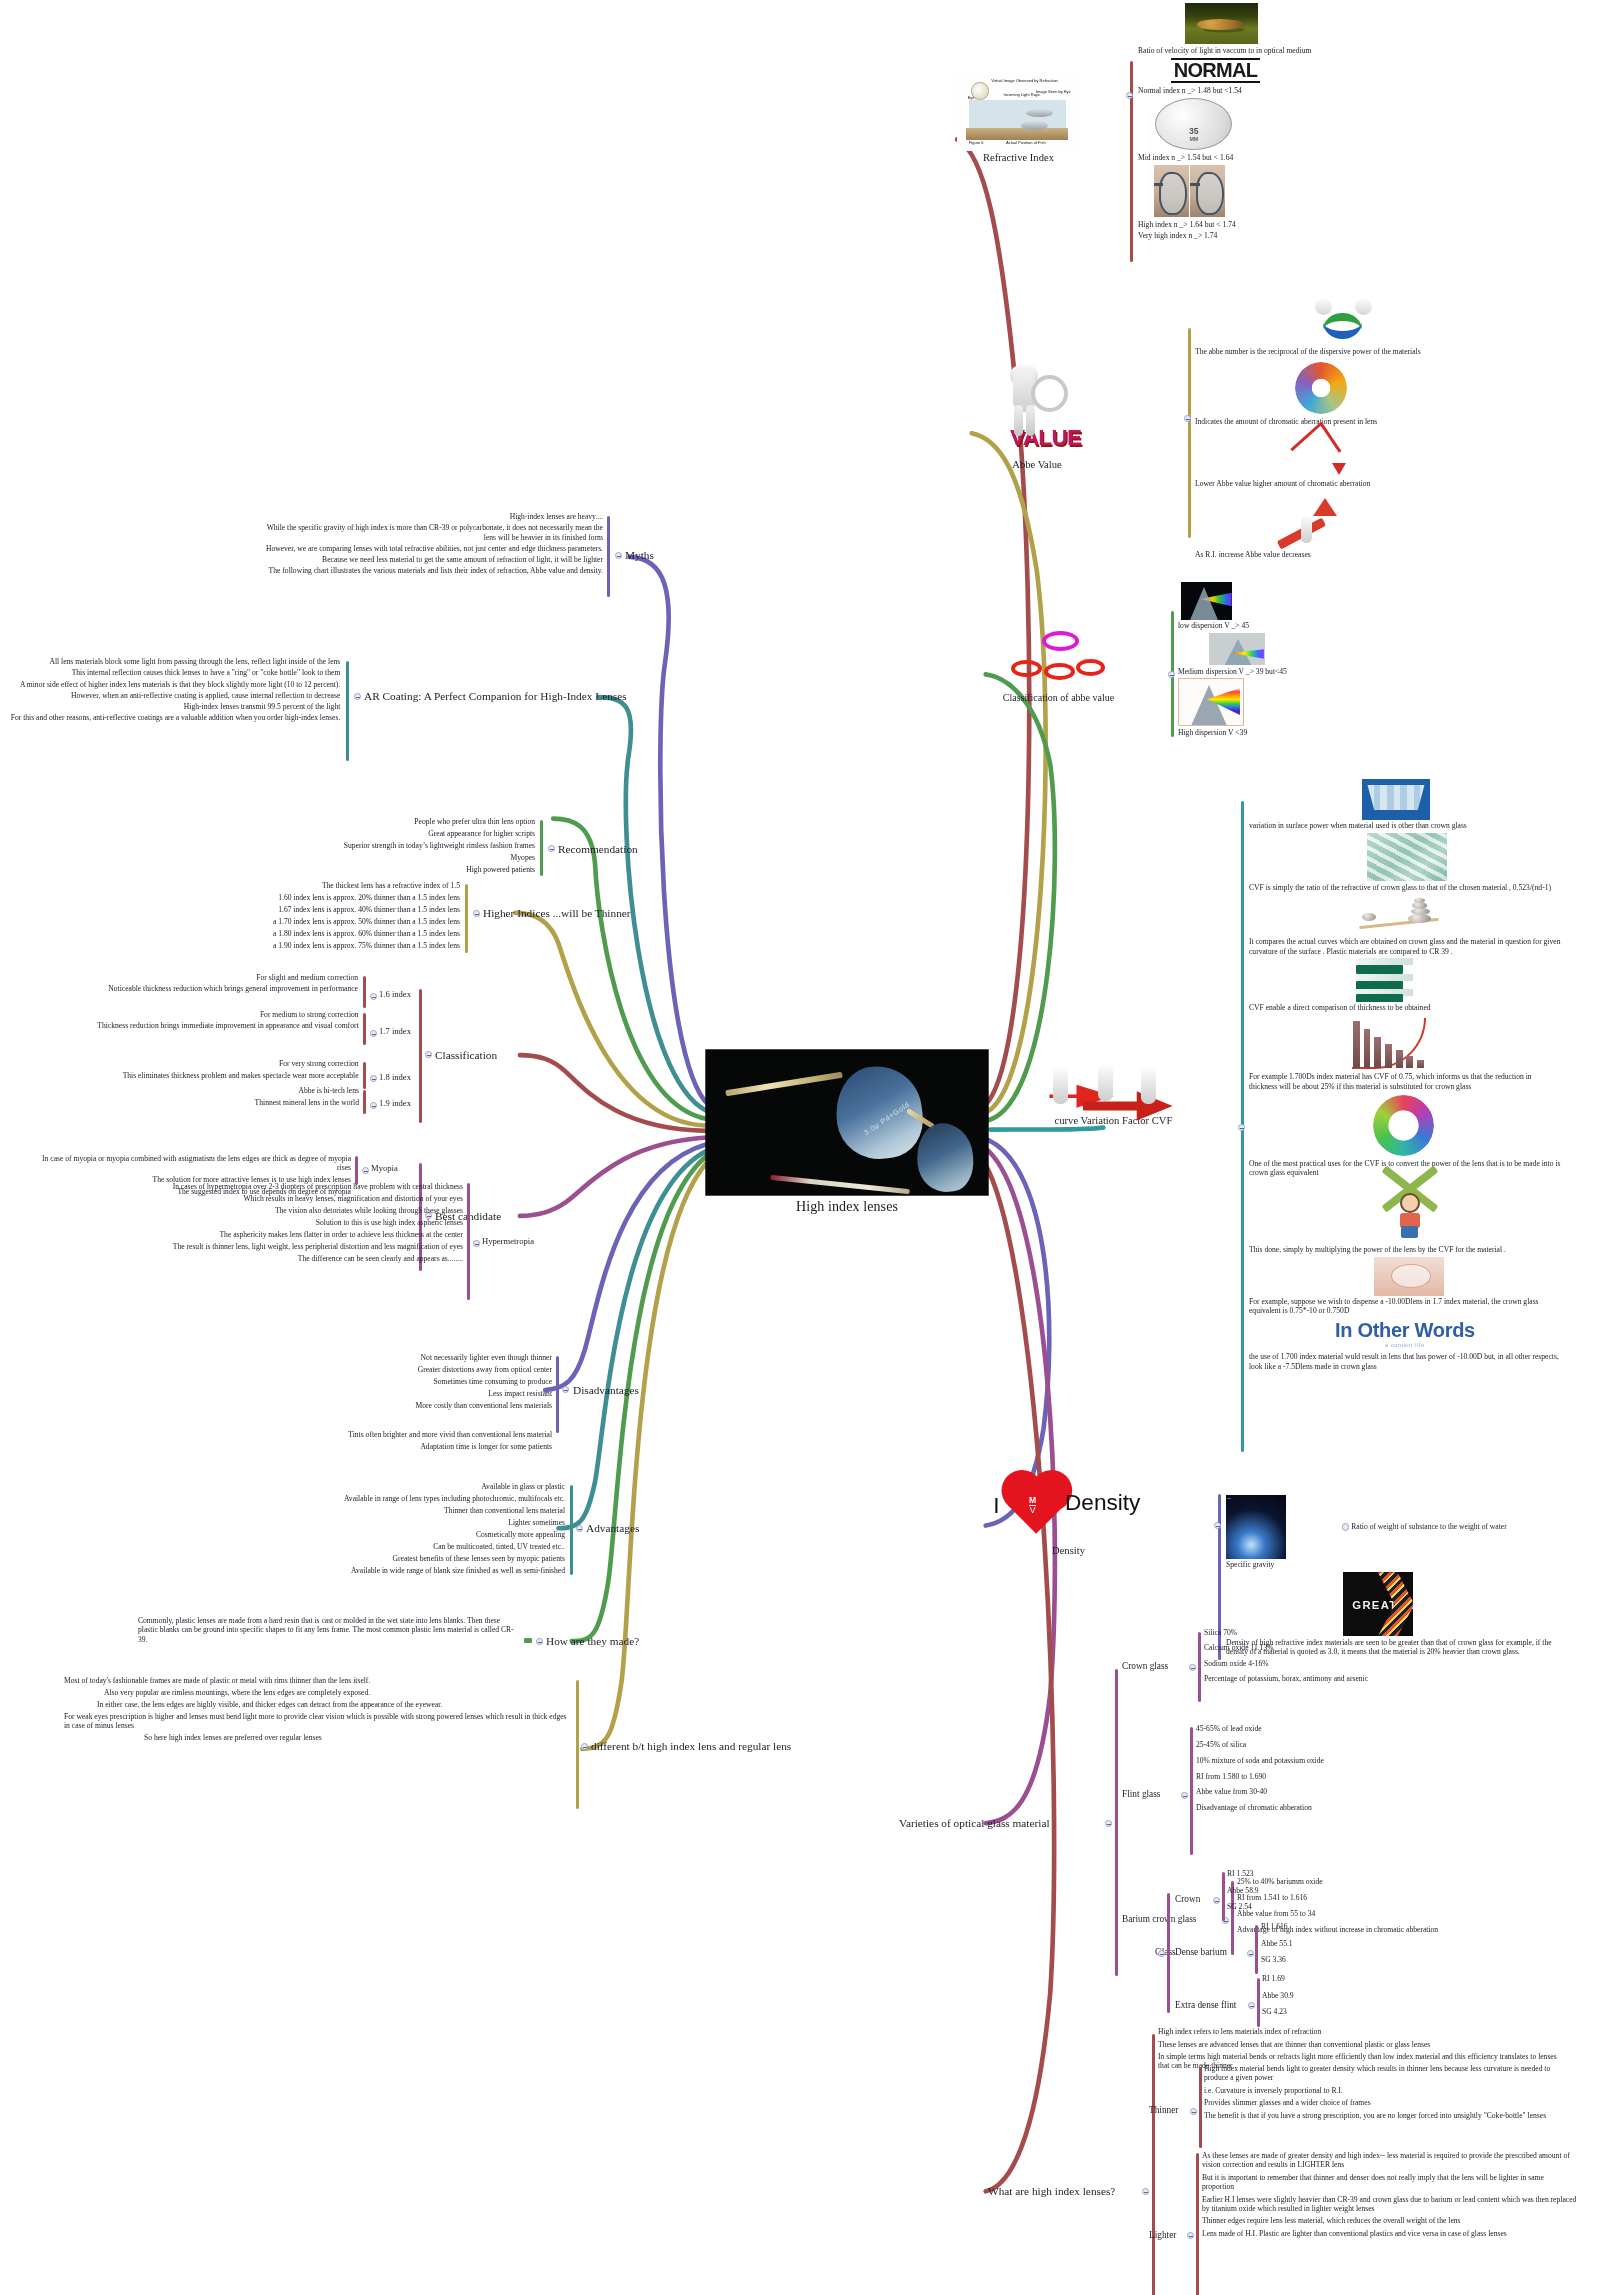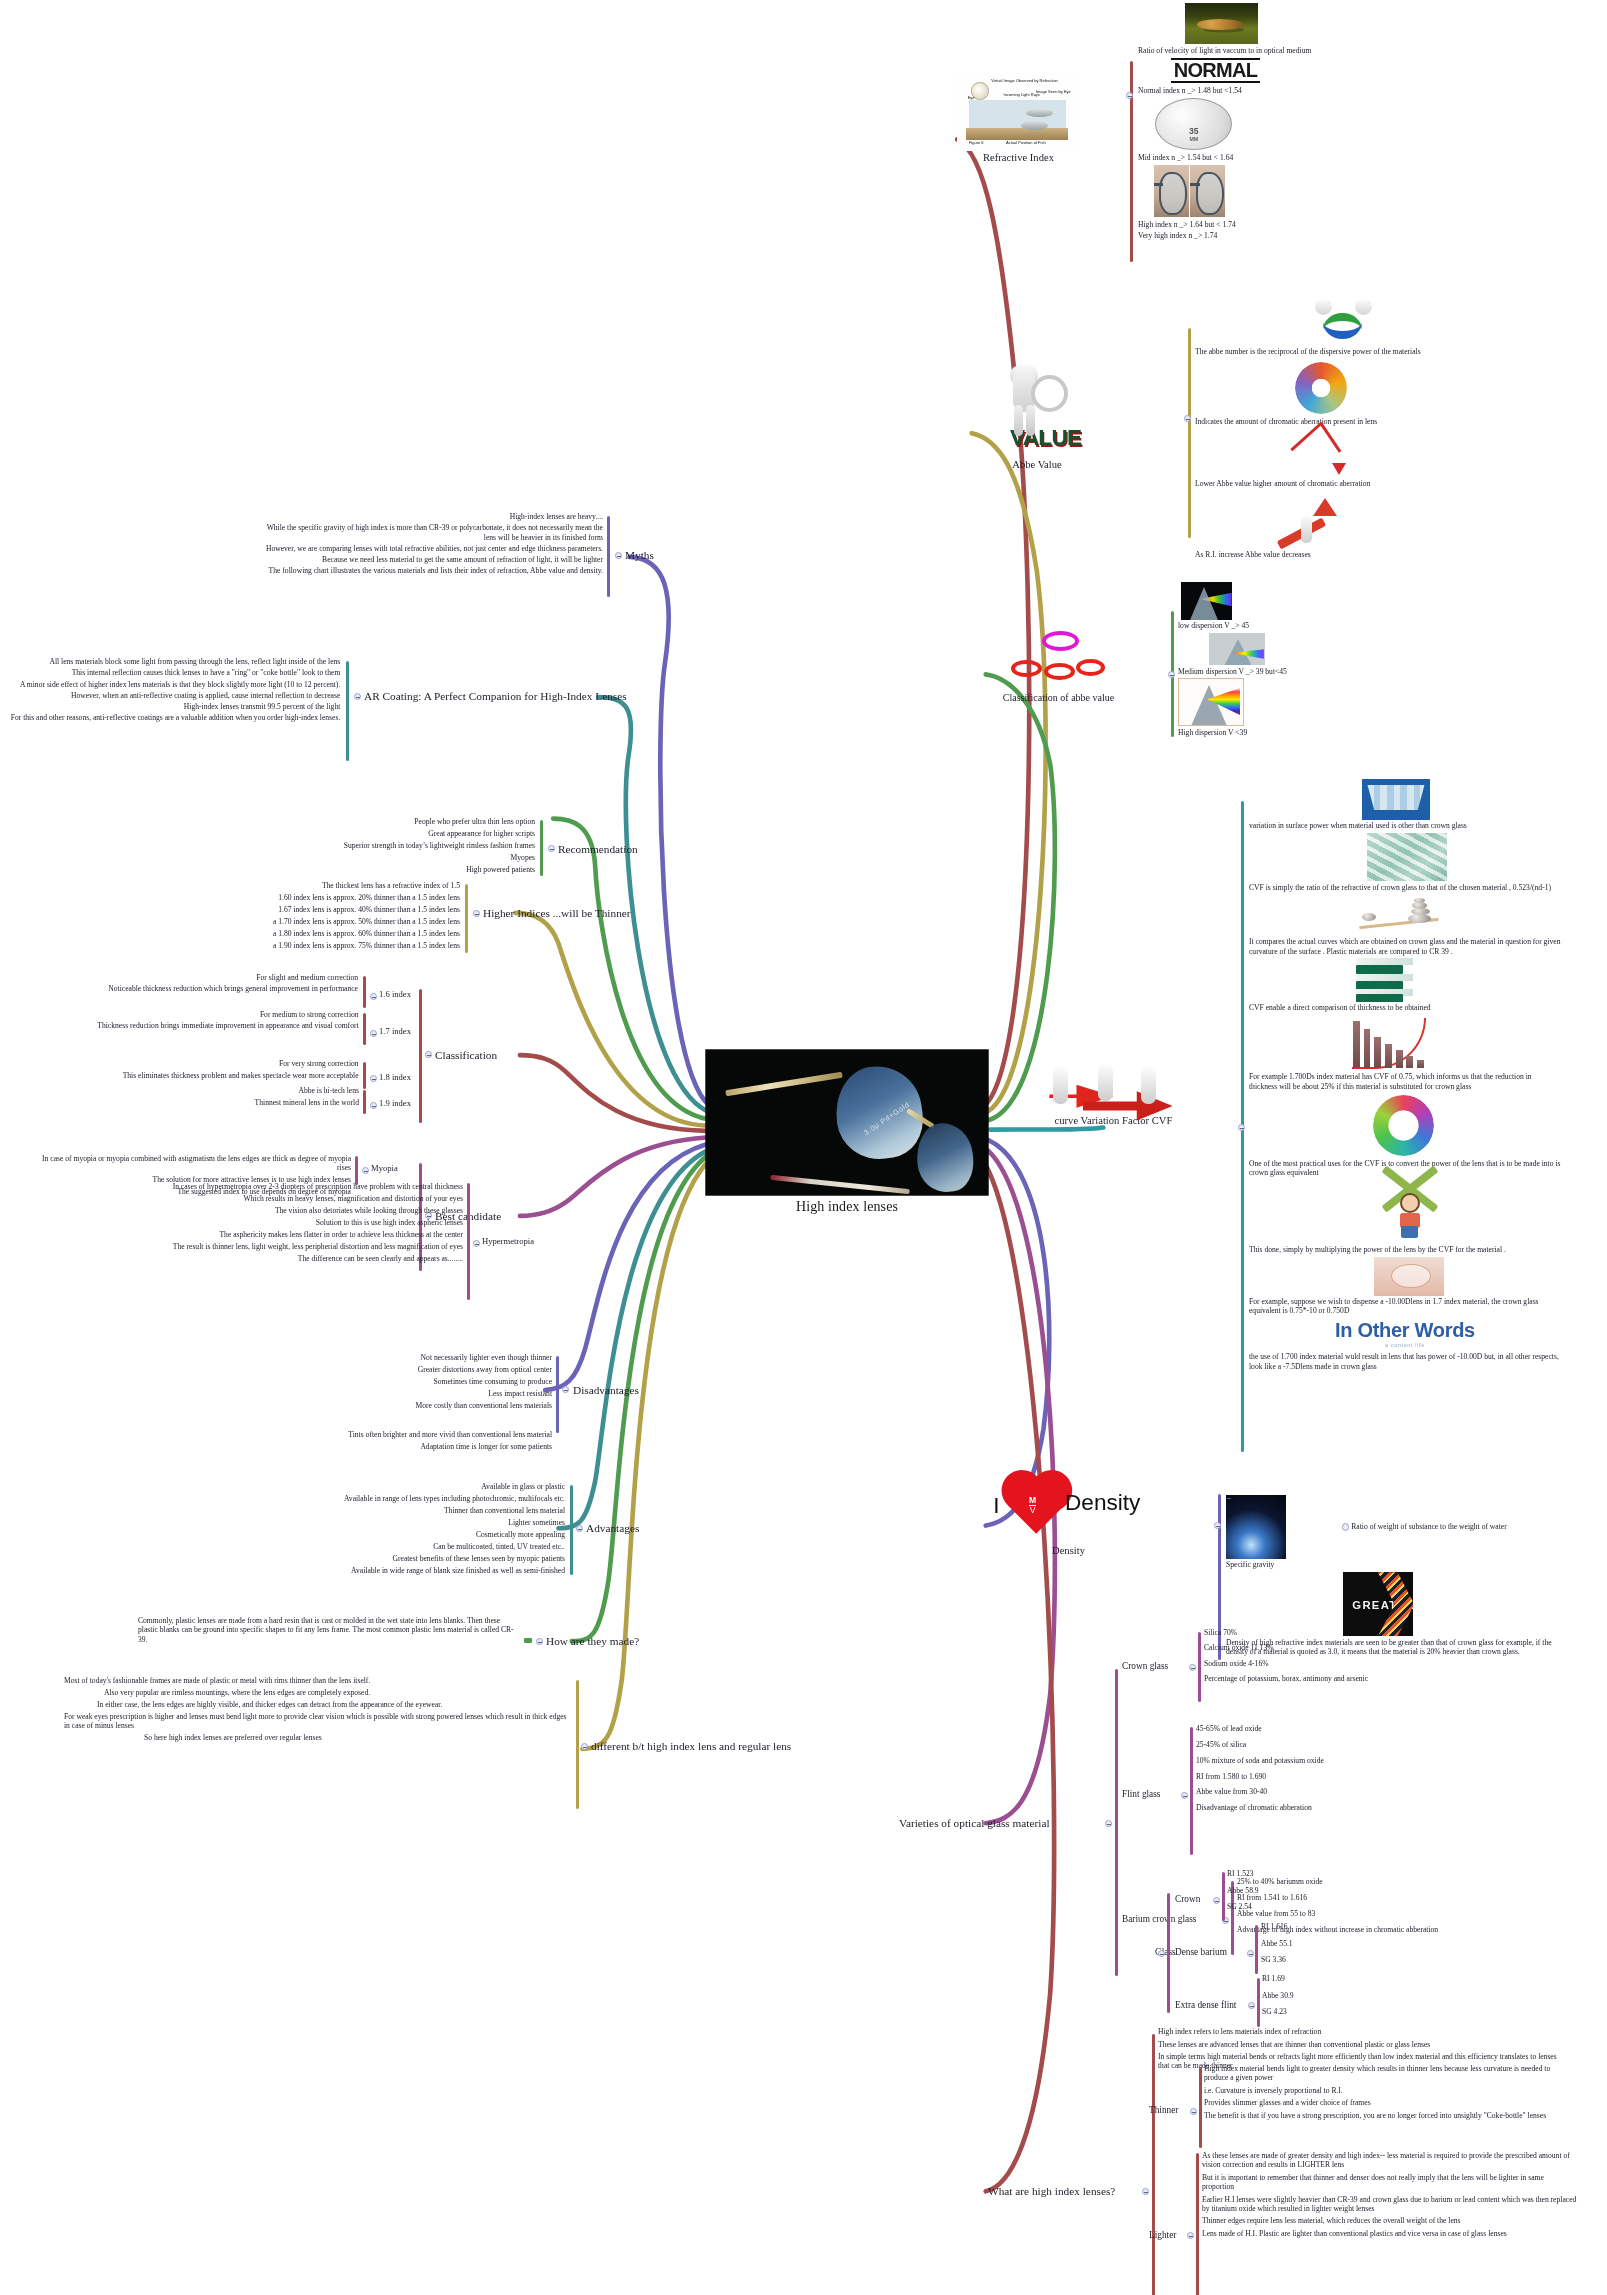--- a/index.html
+++ b/index.html
@@ -128,21 +128,21 @@
   .magnifier .glass{
     position:absolute; left:41px; top:10.6px; width:37px; height:37px; border-radius:50%;
     border:4px solid #c9c9c9; background:rgba(255,255,255,.5);
   }
   .magnifier .leg{
     position:absolute; top:41px; width:8.6px; height:31px; border-radius:4.7px;
     background:linear-gradient(180deg,#f0f0f0,#c6c6c6);
   }
   .valueword{
     font-family:"Liberation Sans", sans-serif; font-weight:bold; font-size:22.6px;
-    color:#14532d; letter-spacing:-0.7px; text-shadow:1.3px 2px 0 #8f1a18;
+    color:#be185d; letter-spacing:-0.7px; text-shadow:1.3px 2px 0 #8f1a18;
   }
   .cyclearrows{ position:relative;width:73px;height:48px; }
   .cyclearrows .p{ position:absolute;width:17.3px;height:17.3px;border-radius:50%;
     background:linear-gradient(180deg,#fff,#d5d5d5); }
   .cyclearrows .ga{ position:absolute;left:14.6px;top:14.6px;width:39px;height:17.3px;
     border-top:8px solid #2f9e3f; border-radius:50% 50% 0 0/100% 100% 0 0;}
   .cyclearrows .ba{ position:absolute;left:14.6px;top:24px;width:39px;height:17.3px;
     border-bottom:8px solid #1f5fbf; border-radius:0 0 50% 50%/0 0 100% 100%;}
   .colorburst{
     width:52px;height:52px;border-radius:50%;
@@ -540,21 +540,21 @@
 </div>
 
 <div class="node" style="left:1122px;top:1914px;">
   <div class="topic" style="font-size:9.3px;">Barium crown glass</div>
 </div>
 <div class="bub" style="left:1222px;top:1917px;"></div>
 <div class="spine" style="left:1231px;top:1881px;width:2.7px;height:74px;background:#9b4f92;"></div>
 <div class="node" style="left:1237px;top:1877px;width:346px;">
   <div class="leaf l" style="margin-bottom:6.6px;">25% to 40% bariumm oxide</div>
   <div class="leaf l" style="margin-bottom:6.6px;">RI from 1.541 to 1.616</div>
-  <div class="leaf l" style="margin-bottom:6.6px;">Abbe value from 55 to 83</div>
+  <div class="leaf l" style="margin-bottom:6.6px;">Abbe value from 55 to 34</div>
   <div class="leaf l">Advantage of high index without increase in chromatic abberation</div>
 </div>
 
 <div class="node" style="left:1122px;top:1947px;">
   <div class="topic" style="font-size:9.3px;padding-left:33px;">Glass</div>
 </div>
 <div class="bub" style="left:1158px;top:1950px;"></div>
 <div class="spine" style="left:1167px;top:1893px;width:3.3px;height:120px;background:#9b4f92;"></div>
 
 <div class="node" style="left:1175px;top:1894px;">

